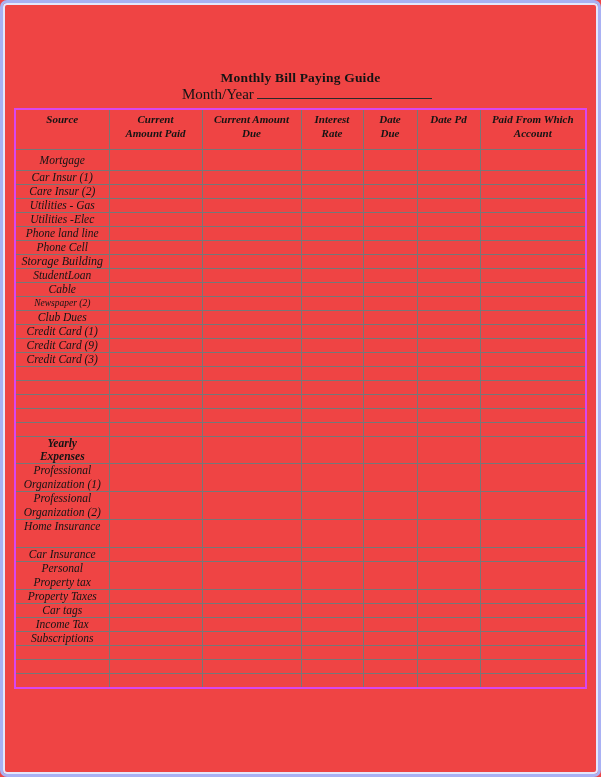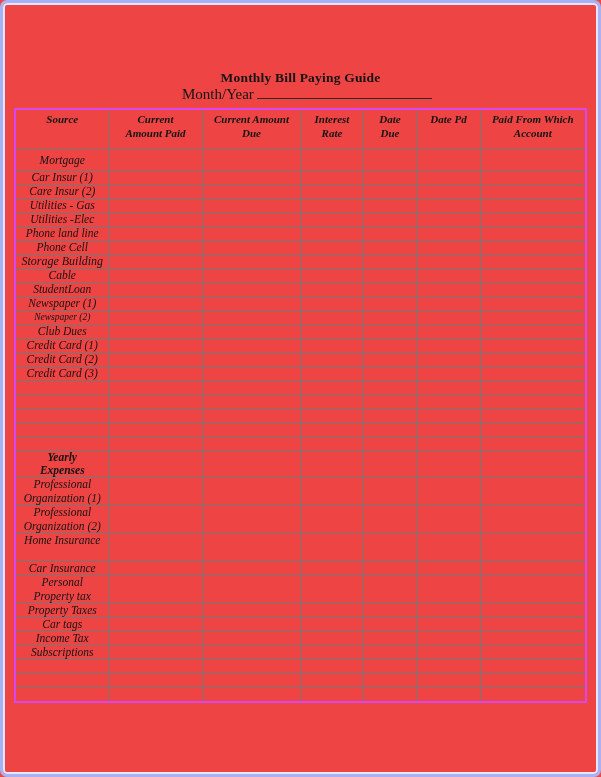--- a/index.html
+++ b/index.html
@@ -183,39 +183,30 @@
         <tr class="v-small">
           <td class="src">Storage Building</td>
           <td class="blank"></td>
           <td class="blank"></td>
           <td class="blank"></td>
           <td class="blank"></td>
           <td class="blank"></td>
           <td class="blank"></td>
         </tr>
         <tr class="v-normal">
+          <td class="src">StudentLoan</td>
+          <td class="blank"></td>
+          <td class="blank"></td>
+          <td class="blank"></td>
+          <td class="blank"></td>
+          <td class="blank"></td>
+          <td class="blank"></td>
+        </tr>
+        <tr class="v-normal">
           <td class="src">Cable</td>
-          <td class="blank"></td>
-          <td class="blank"></td>
-          <td class="blank"></td>
-          <td class="blank"></td>
-          <td class="blank"></td>
-          <td class="blank"></td>
-        </tr>
-        <tr class="v-normal">
-          <td class="src">StudentLoan</td>
-          <td class="blank"></td>
-          <td class="blank"></td>
-          <td class="blank"></td>
-          <td class="blank"></td>
-          <td class="blank"></td>
-          <td class="blank"></td>
-        </tr>
-        <tr class="v-normal">
-          <td class="src">Newspaper (1)</td>
           <td class="blank"></td>
           <td class="blank"></td>
           <td class="blank"></td>
           <td class="blank"></td>
           <td class="blank"></td>
           <td class="blank"></td>
         </tr>
         <tr class="v-smalltext">
           <td class="src">Newspaper (2)</td>
           <td class="blank"></td>
@@ -237,21 +228,21 @@
         <tr class="v-normal">
           <td class="src">Credit Card (1)</td>
           <td class="blank"></td>
           <td class="blank"></td>
           <td class="blank"></td>
           <td class="blank"></td>
           <td class="blank"></td>
           <td class="blank"></td>
         </tr>
         <tr class="v-normal">
-          <td class="src">Credit Card (2)</td>
+          <td class="src">Credit Card (9)</td>
           <td class="blank"></td>
           <td class="blank"></td>
           <td class="blank"></td>
           <td class="blank"></td>
           <td class="blank"></td>
           <td class="blank"></td>
         </tr>
         <tr class="v-normal">
           <td class="src">Credit Card (3)</td>
           <td class="blank"></td>

